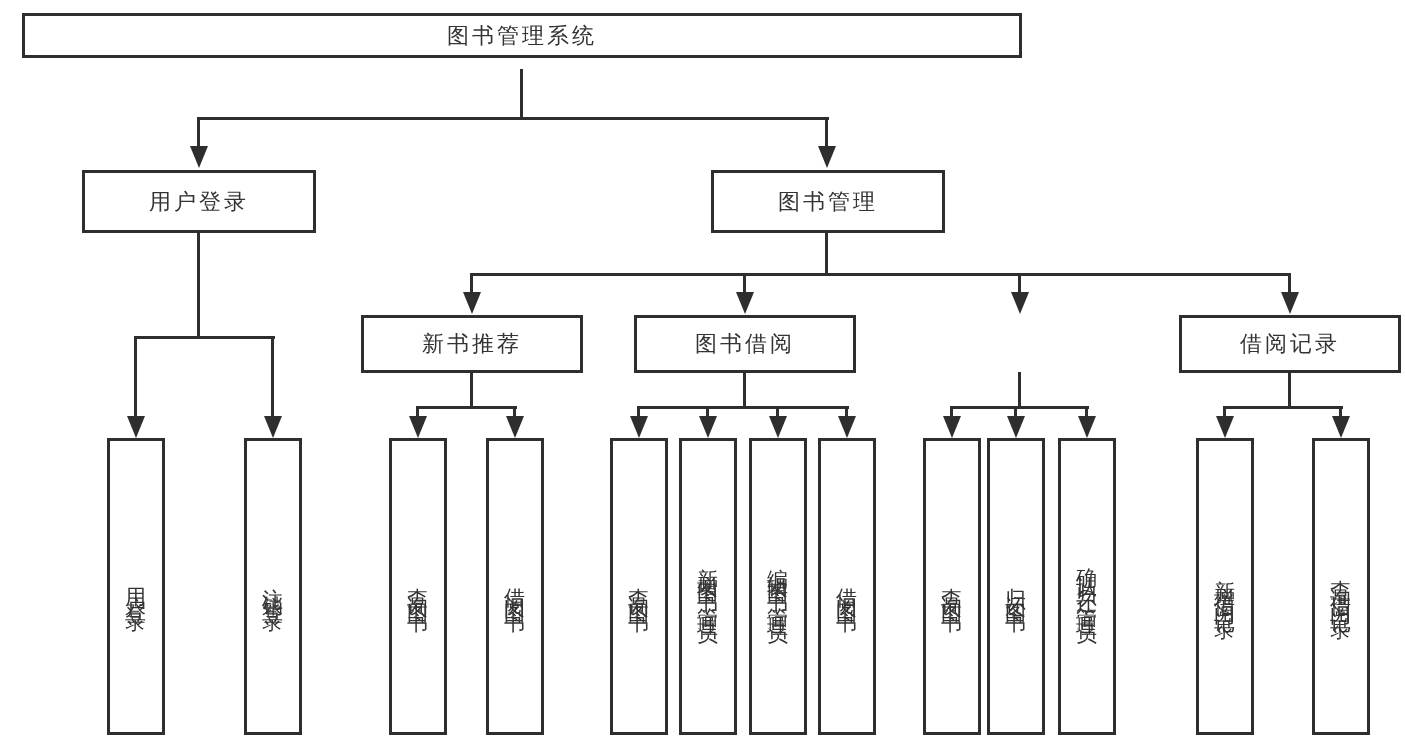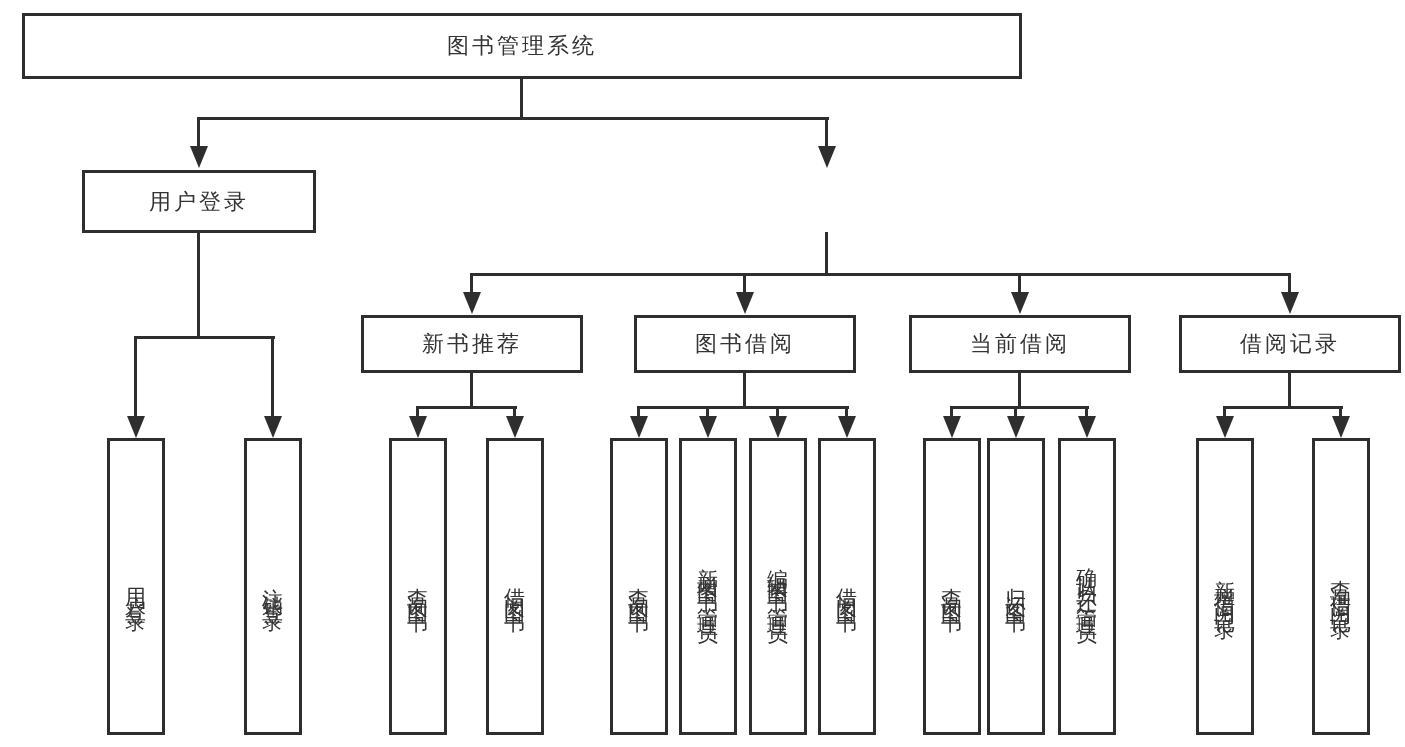--- a/index.html
+++ b/index.html
@@ -107,36 +107,36 @@
   <div class="ln v" style="left:1085px;top:409px;height:9px"></div>
   <div class="tri" style="left:1078px;top:416px"></div>
 
   <div class="ln v" style="left:1288px;top:372px;height:37px"></div>
   <div class="ln h" style="left:1223px;top:406px;width:120px"></div>
   <div class="ln v" style="left:1223px;top:409px;height:9px"></div>
   <div class="tri" style="left:1216px;top:416px"></div>
   <div class="ln v" style="left:1339px;top:409px;height:9px"></div>
   <div class="tri" style="left:1332px;top:416px"></div>
 
-  <div class="box hbox" style="left:22px;top:13px;width:1000px;height:66px">
+  <div class="box hbox" style="left:22px;top:13px;width:1000px;height:45px">
     <span>图书管理系统</span>
   </div>
 
   <div class="box hbox" style="left:82px;top:170px;width:234px;height:63px">
     <span>用户登录</span>
+  </div>
+  <div class="box hbox" style="left:711px;top:170px;width:234px;height:63px">
+    <span>图书管理</span>
   </div>
 
   <div class="box hbox" style="left:361px;top:315px;width:222px;height:58px">
     <span>新书推荐</span>
   </div>
   <div class="box hbox" style="left:634px;top:315px;width:222px;height:58px">
     <span>图书借阅</span>
-  </div>
-  <div class="box hbox" style="left:909px;top:315px;width:222px;height:58px">
-    <span>当前借阅</span>
   </div>
   <div class="box hbox" style="left:1179px;top:315px;width:222px;height:58px">
     <span>借阅记录</span>
   </div>
 
   <div class="box leaf" style="left:107px;top:438px;width:58px;height:297px">
     <span>用户登录</span>
   </div>
   <div class="box leaf" style="left:244px;top:438px;width:58px;height:297px">
     <span>注销登录</span>

